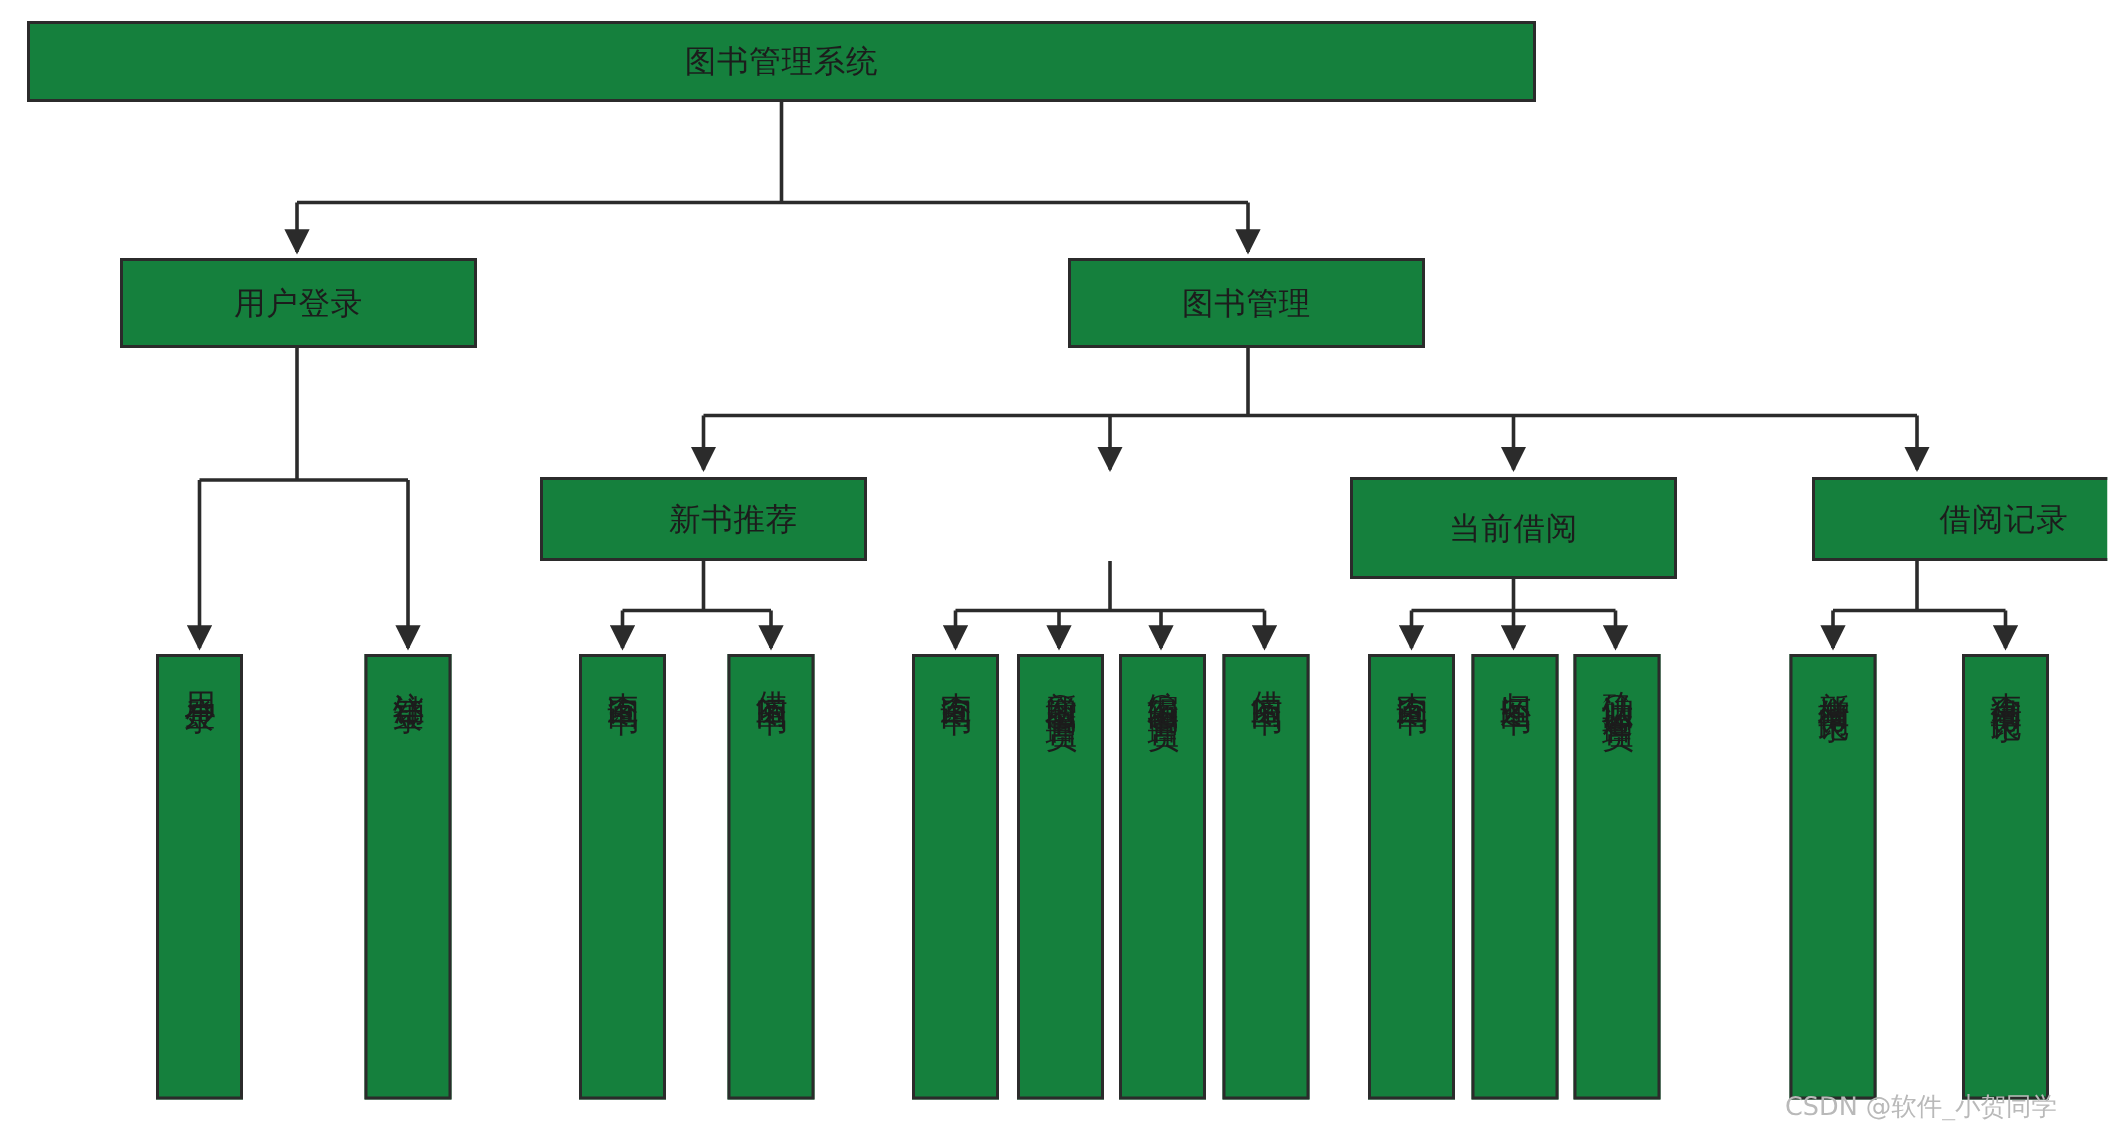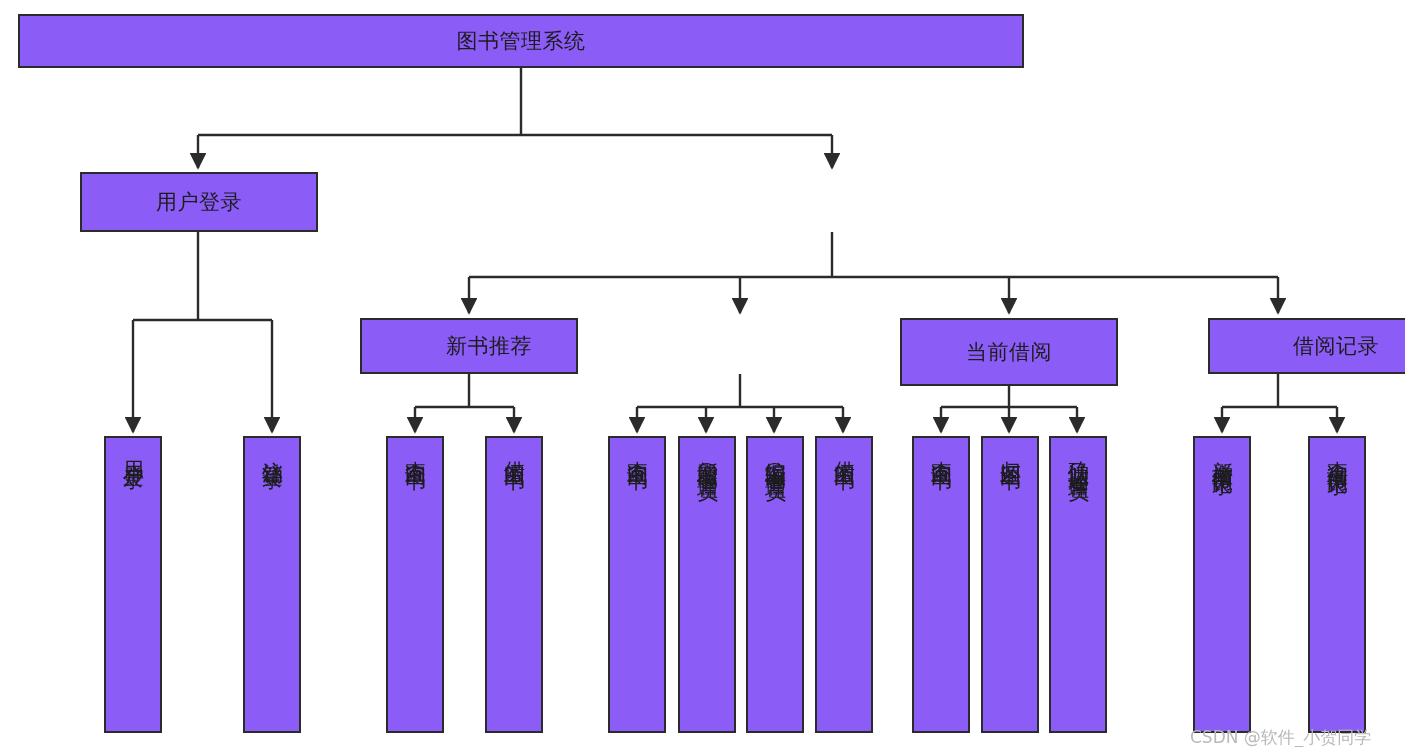--- a/index.html
+++ b/index.html
@@ -22,21 +22,21 @@
     position: absolute;
     left: 0;
     top: 0;
     width: 1405px;
     height: 747px;
   }
   .node {
     position: absolute;
     box-sizing: border-box;
     border: 2px solid #2b2b2b;
-    background: #8b5cf6;
+    background: #15803d;
     display: flex;
     align-items: center;
     justify-content: center;
     z-index: 2;
   }
   .node .label {
     color: #1c1c1c;
     font-size: 21px;
     line-height: 1.15;
     letter-spacing: 0.5px;
@@ -122,20 +122,23 @@
     </g>
   </svg>
 
   <div class="node" style="left:18px; top:14px; width:1006px; height:54px;">
     <span class="label">图书管理系统</span>
   </div>
 
   <div class="node" style="left:80px; top:172px; width:238px; height:60px;">
     <span class="label">用户登录</span>
   </div>
+  <div class="node" style="left:712px; top:172px; width:238px; height:60px;">
+    <span class="label">图书管理</span>
+  </div>
 
   <div class="node" style="left:360px; top:318px; width:218px; height:56px;padding-left:40px;">
     <span class="label">新书推荐</span>
   </div>
   <div class="node" style="left:900px; top:318px; width:218px; height:68px;">
     <span class="label">当前借阅</span>
   </div>
   <div class="node" style="left:1208px; top:318px; width:256px; height:56px;">
     <span class="label">借阅记录</span>
   </div>

